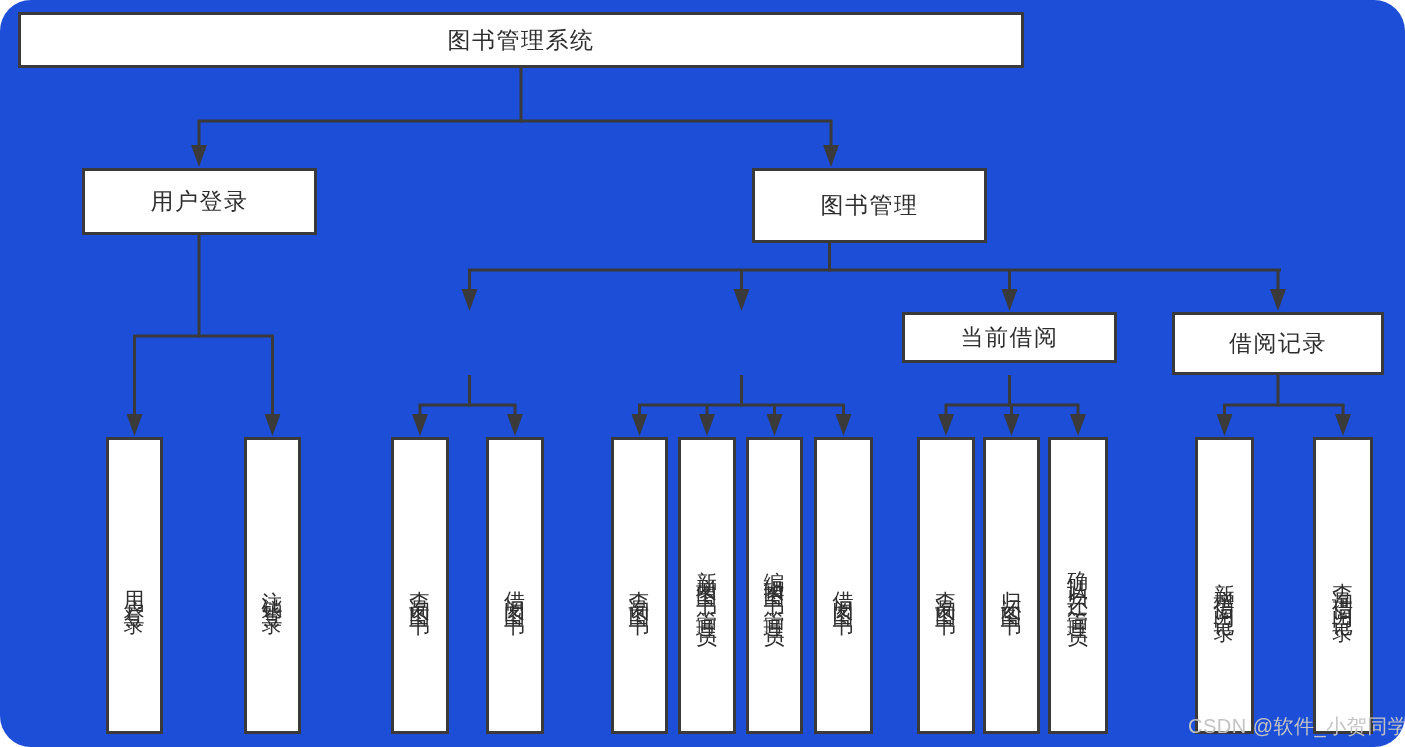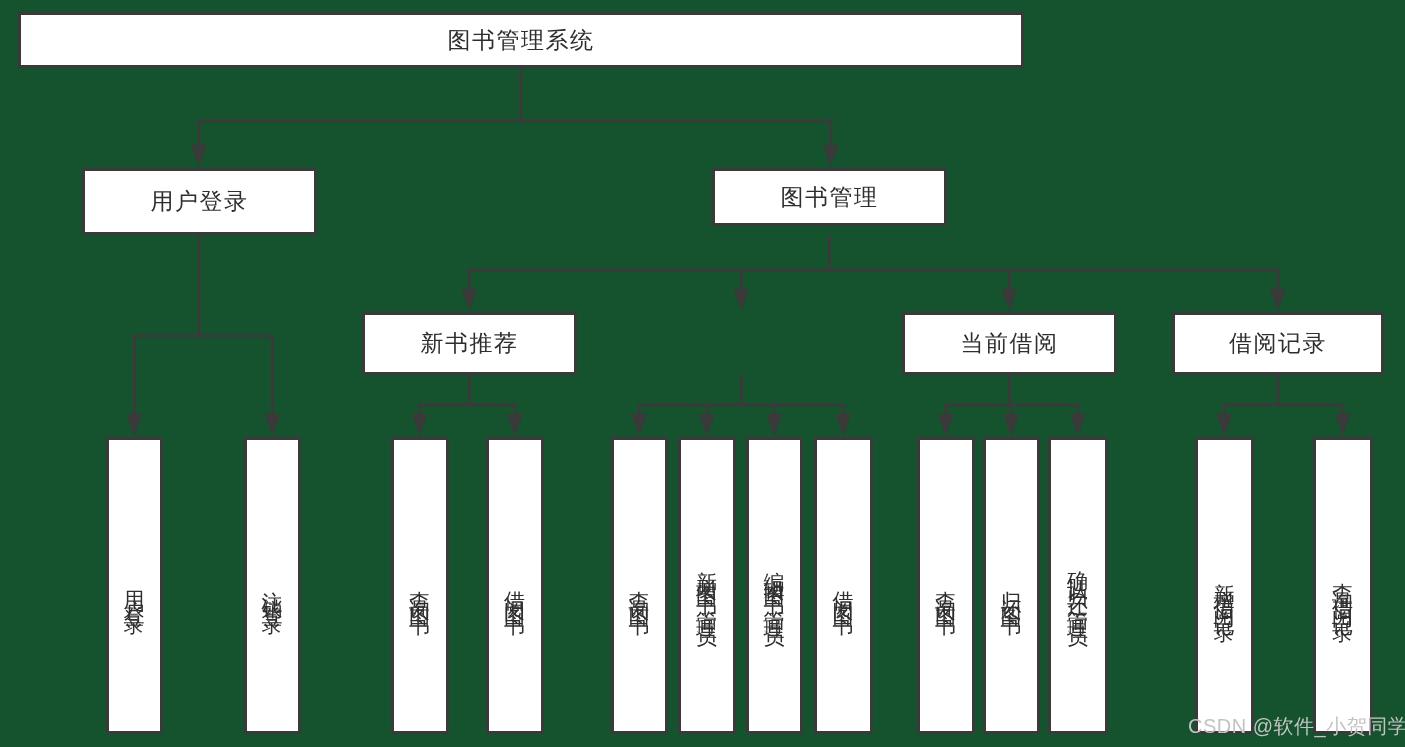--- a/index.html
+++ b/index.html
@@ -1,22 +1,23 @@
 <!DOCTYPE html>
 <html><head>
 <meta charset="utf-8">
 <style>
   html, body { margin: 0; padding: 0; background: #ffffff; }
   .canvas {
     position: relative;
     width: 1405px;
     height: 747px;
-    background: #14532d;
+    background: #1d4ed8;
     overflow: hidden;
     font-family: "Liberation Sans", "DejaVu Sans", sans-serif;
+    border-radius: 31px;
   }
   .connectors {
     position: absolute;
     left: 0; top: 0;
     width: 1405px; height: 747px;
     z-index: 1;
   }
   .connectors line { stroke: #3a3a3a; stroke-width: 3; }
   .connectors polygon { fill: #3a3a3a; stroke: none; }
   .box {
@@ -130,24 +131,23 @@
       <line x1="1224.5" y1="405" x2="1224.5" y2="422"></line>
       <polygon points="1216.5,414 1232.5,414 1224.5,436"></polygon>
       <line x1="1343" y1="405" x2="1343" y2="422"></line>
       <polygon points="1335,414 1351,414 1343,436"></polygon>
     </g>
   </svg>
 
   <div class="box h" style="left:18px; top:12px; width:1006px; height:56px">图书管理系统</div>
 
   <div class="box h" style="left:82px; top:168px; width:235px; height:67px">用户登录</div>
-  <div class="box h" style="left:712px; top:168px; width:235px; height:58px">图书管理</div>
+  <div class="box h" style="left:752px; top:168px; width:235px; height:75px">图书管理</div>
 
-  <div class="box h" style="left:362px; top:312px; width:215px; height:63px">新书推荐</div>
-  <div class="box h" style="left:902px; top:312px; width:215px; height:63px">当前借阅</div>
+  <div class="box h" style="left:902px; top:312px; width:215px; height:51px">当前借阅</div>
   <div class="box h" style="left:1172px; top:312px; width:212px; height:63px">借阅记录</div>
 
   <div class="box v" style="left:106px; top:437px; width:57px; height:297px">
     <span class="vtext">用户登录</span>
   </div>
   <div class="box v" style="left:244px; top:437px; width:57px; height:297px">
     <span class="vtext">注销登录</span>
   </div>
 
   <div class="box v" style="left:391px; top:437px; width:58px; height:297px">

